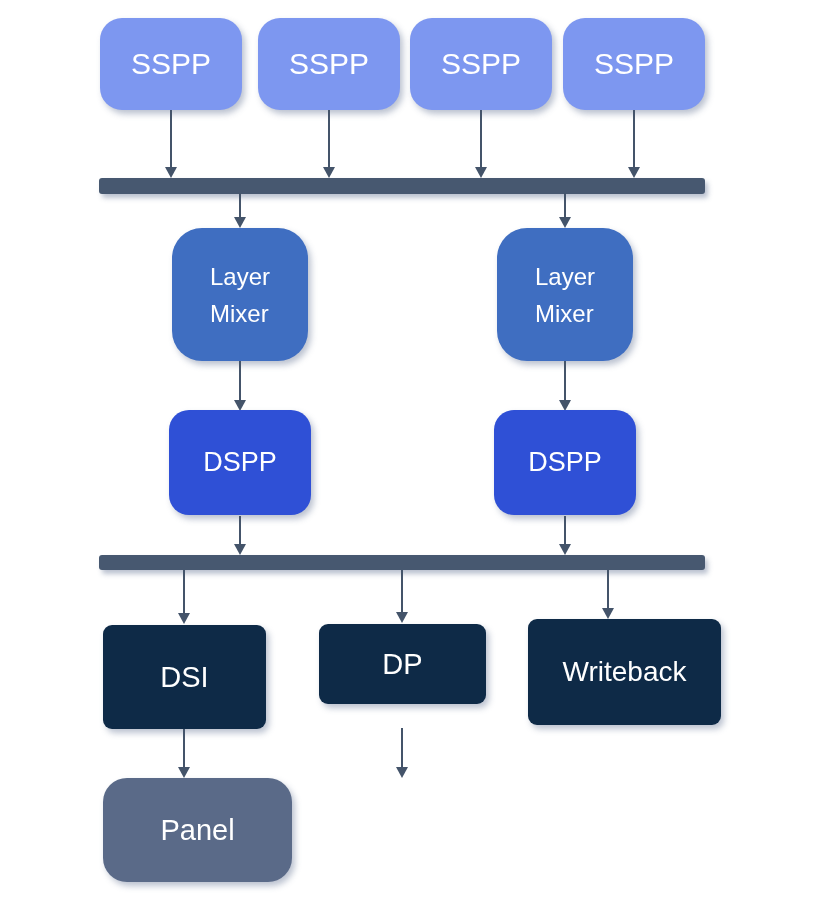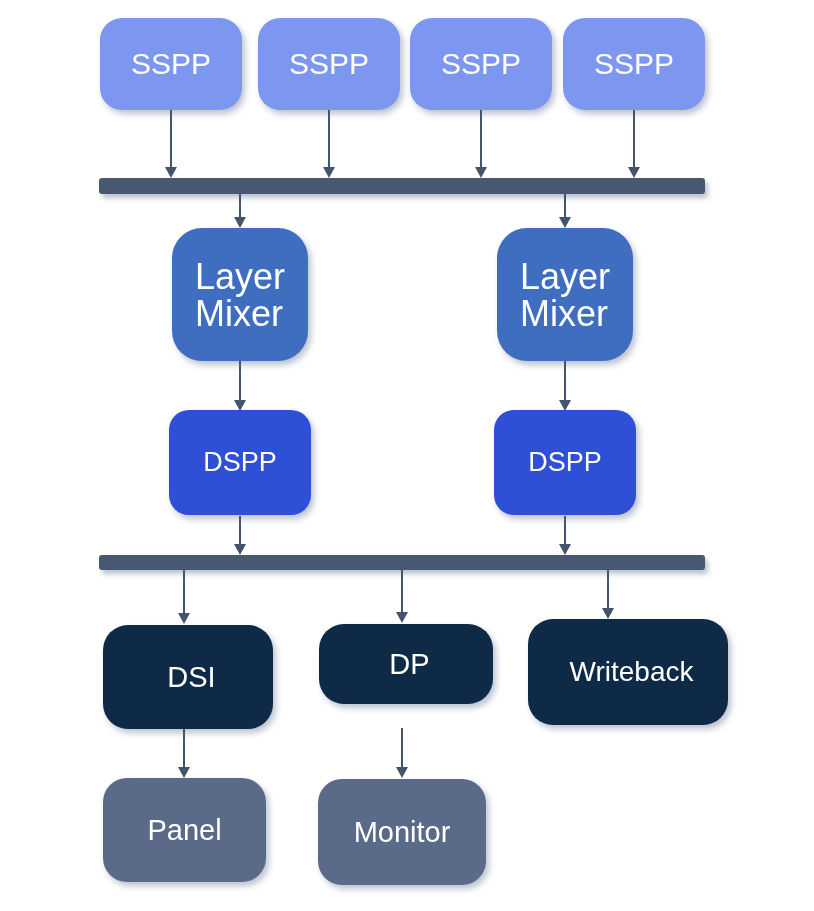--- a/index.html
+++ b/index.html
@@ -31,34 +31,33 @@
   .sspp {
     width: 142px; height: 92px; top: 18px;
     background: var(--sspp-fill, #7D97F0);
     border-radius: 22px;
     font-size: 30px;
   }
   .lm {
     width: 136px; height: 133px; top: 228px;
     background: var(--layer-mixer-fill, #3F6EC1);
     border-radius: 30px;
-    font-size: 36px;
+    font-size: 24px;
     line-height: 37px;
   }
   .dspp {
     width: 142px; height: 105px; top: 410px;
     background: var(--dspp-fill, #2F50D6);
     border-radius: 20px;
     font-size: 27px;
   }
   .iface {
     background: var(--interface-fill, #0E2A47);
-    border-radius: 25px;
+    border-radius: 9px;
     font-size: 29px;
-    padding-left: 7px;
   }
   .ext {
     background: var(--external-fill, #5A6A88);
     border-radius: 24px;
     font-size: 29px;
   }
   .bus {
     position: absolute;
     left: 99px;
     width: 606px;
@@ -197,20 +196,17 @@
 
   <div class="arrow" style="left:184px; top:729px; height:48px">
       <div class="shaft"></div>
       <div class="head"></div>
     </div>
   <div class="arrow" style="left:402px; top:728px; height:49px">
       <div class="shaft"></div>
       <div class="head"></div>
     </div>
 
-  <div class="block ext" style="left:103px; top:778px; width:163px; height:104px">
+  <div class="block ext" style="left:103px; top:778px; width:189px; height:104px">
     <span class="label">Panel</span>
   </div>
-  <div class="block ext" style="left:318px; top:779px; width:168px; height:106px">
-    <span class="label">Monitor</span>
-  </div>
 
 </div>
 
 </body></html>

